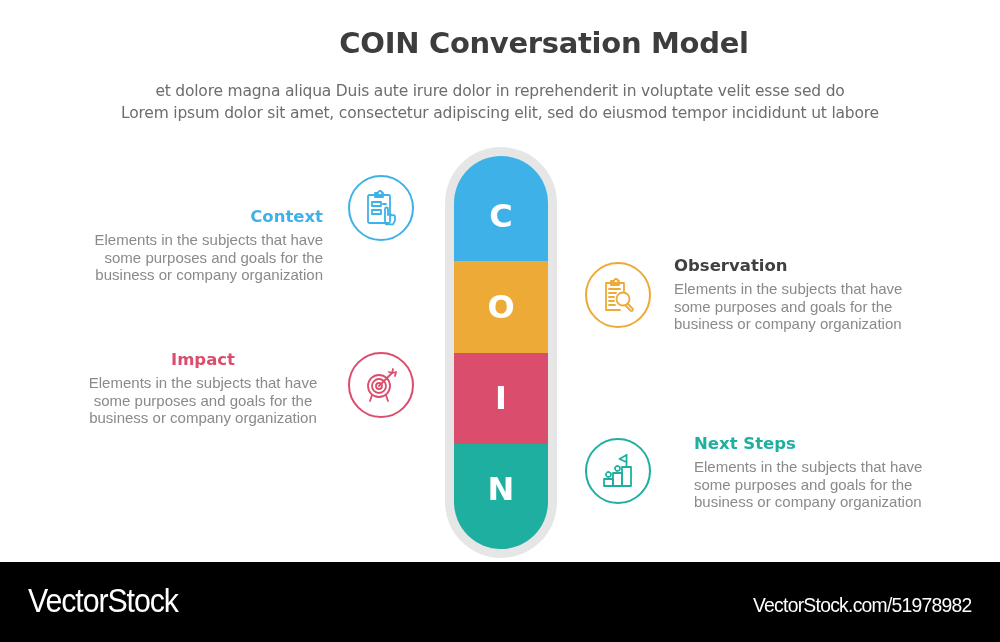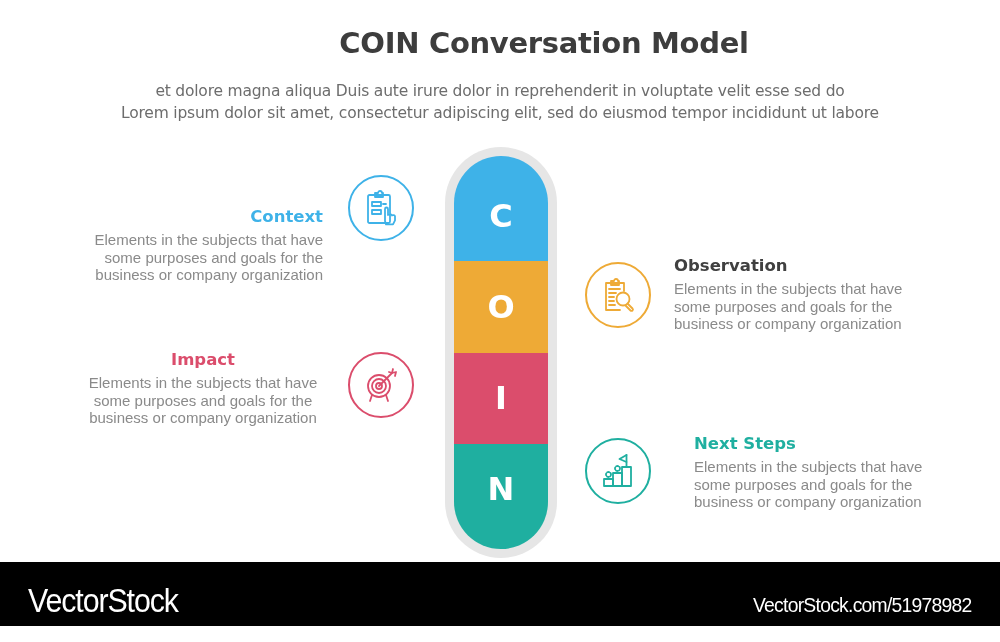--- a/index.html
+++ b/index.html
@@ -51,21 +51,21 @@
     .item.right { text-align: left; width: 240px; }
 
     .icon-circle {
       position: absolute; width: 66px; height: 66px; border-radius: 50%;
       border: 2px solid; background: #ffffff;
       display: flex; align-items: center; justify-content: center;
     }
     .icon-circle svg { width: 40px; height: 40px; }
 
     .footer {
-      position: absolute; left: 0; top: 562px; width: 1000px; height: 64px;
+      position: absolute; left: 0; top: 562px; width: 1000px; height: 80px;
       background: #000000;
     }
     .footer .brand {
       position: absolute; left: 28px; top: 20px; color: #ffffff;
       font-family: "Liberation Sans", sans-serif; font-size: 33px; letter-spacing: -1.2px;
       transform: scaleX(0.92); transform-origin: left center;
     }
     .footer .ref {
       position: absolute; right: 28px; top: 31px; color: #ffffff;
       font-family: "Liberation Sans", sans-serif; font-size: 21px; letter-spacing: -0.8px;

